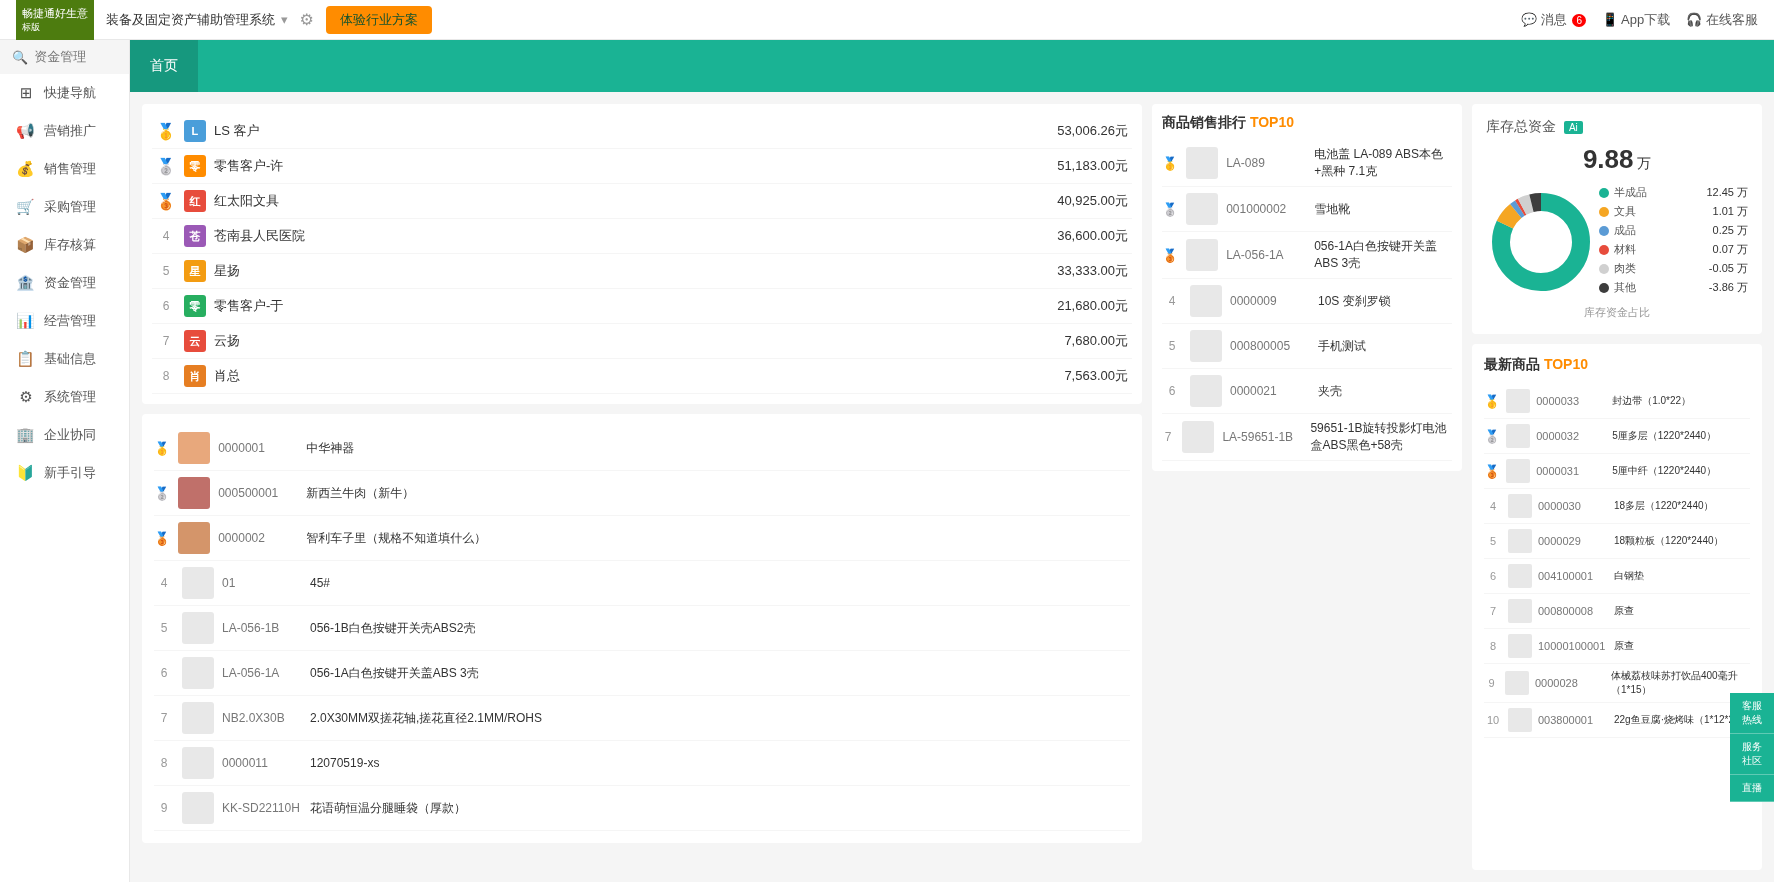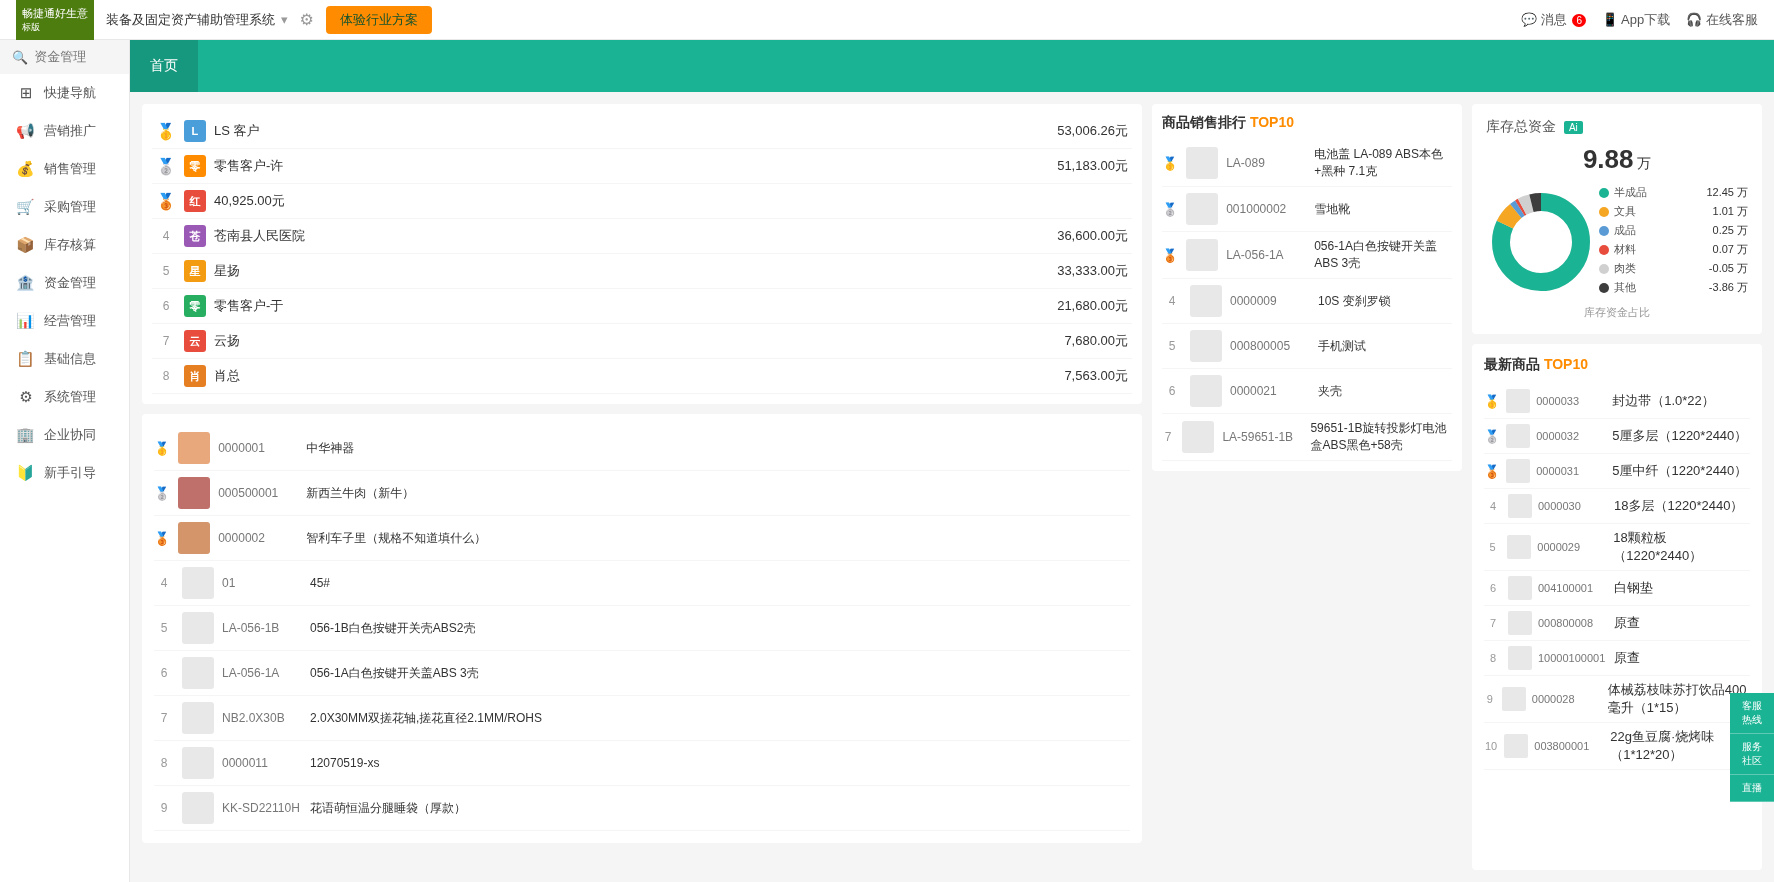--- a/index.html
+++ b/index.html
@@ -75,21 +75,21 @@
     .legend-label { flex: 1; }
     .legend-val { color: #333; font-weight: 500; }
     .inventory-subtitle { text-align: center; font-size: 11px; color: #999; margin-top: 6px; }
 
     
     .new-products { background: #fff; border-radius: 4px; padding: 12px; flex: 1; overflow-y: auto; }
     .new-product-row { display: flex; align-items: center; gap: 6px; padding: 5px 0; border-bottom: 1px solid #f5f5f5; }
     .np-rank { width: 18px; color: #999; font-size: 11px; text-align: center; }
     .np-img { width: 24px; height: 24px; background: #e8e8e8; border-radius: 2px; flex-shrink: 0; }
     .np-code { color: #777; font-size: 11px; min-width: 70px; }
-    .np-name { color: #333; font-size: 13px; }
+    .np-name { color: #333; font-size: 10px; }
 
     
     .float-btns { position: fixed; right: 0; bottom: 80px; display: flex; flex-direction: column; z-index: 100; }
     .float-btn { background: #1ab394; color: #fff; padding: 6px 8px; font-size: 10px; text-align: center; cursor: pointer; border-bottom: 1px solid rgba(255,255,255,0.3); writing-mode: horizontal-tb; width: 44px; }
 
     
     ::-webkit-scrollbar { width: 4px; height: 4px; }
     ::-webkit-scrollbar-thumb { background: #ccc; border-radius: 2px; }
   </style>
 </head>
@@ -193,20 +193,21 @@
   </div>
               <div class="ranking-row">
     <span style="font-size:16px;">🥈</span>
     <div class="rank-badge" style="background:#ff8c00">零</div>
     <span class="rank-name">零售客户-许</span>
     <span class="rank-amount">51,183.00元</span>
   </div>
               <div class="ranking-row">
     <span style="font-size:16px;">🥉</span>
     <div class="rank-badge" style="background:#e74c3c">红</div>
+    <span class="rank-name">红太阳文具</span>
     <span class="rank-amount">40,925.00元</span>
   </div>
               <div class="ranking-row">
     <span style="width:20px;text-align:center;color:#999;font-size:12px;">4</span>
     <div class="rank-badge" style="background:#9b59b6">苍</div>
     <span class="rank-name">苍南县人民医院</span>
     <span class="rank-amount">36,600.00元</span>
   </div>
               <div class="ranking-row">
     <span style="width:20px;text-align:center;color:#999;font-size:12px;">5</span>

